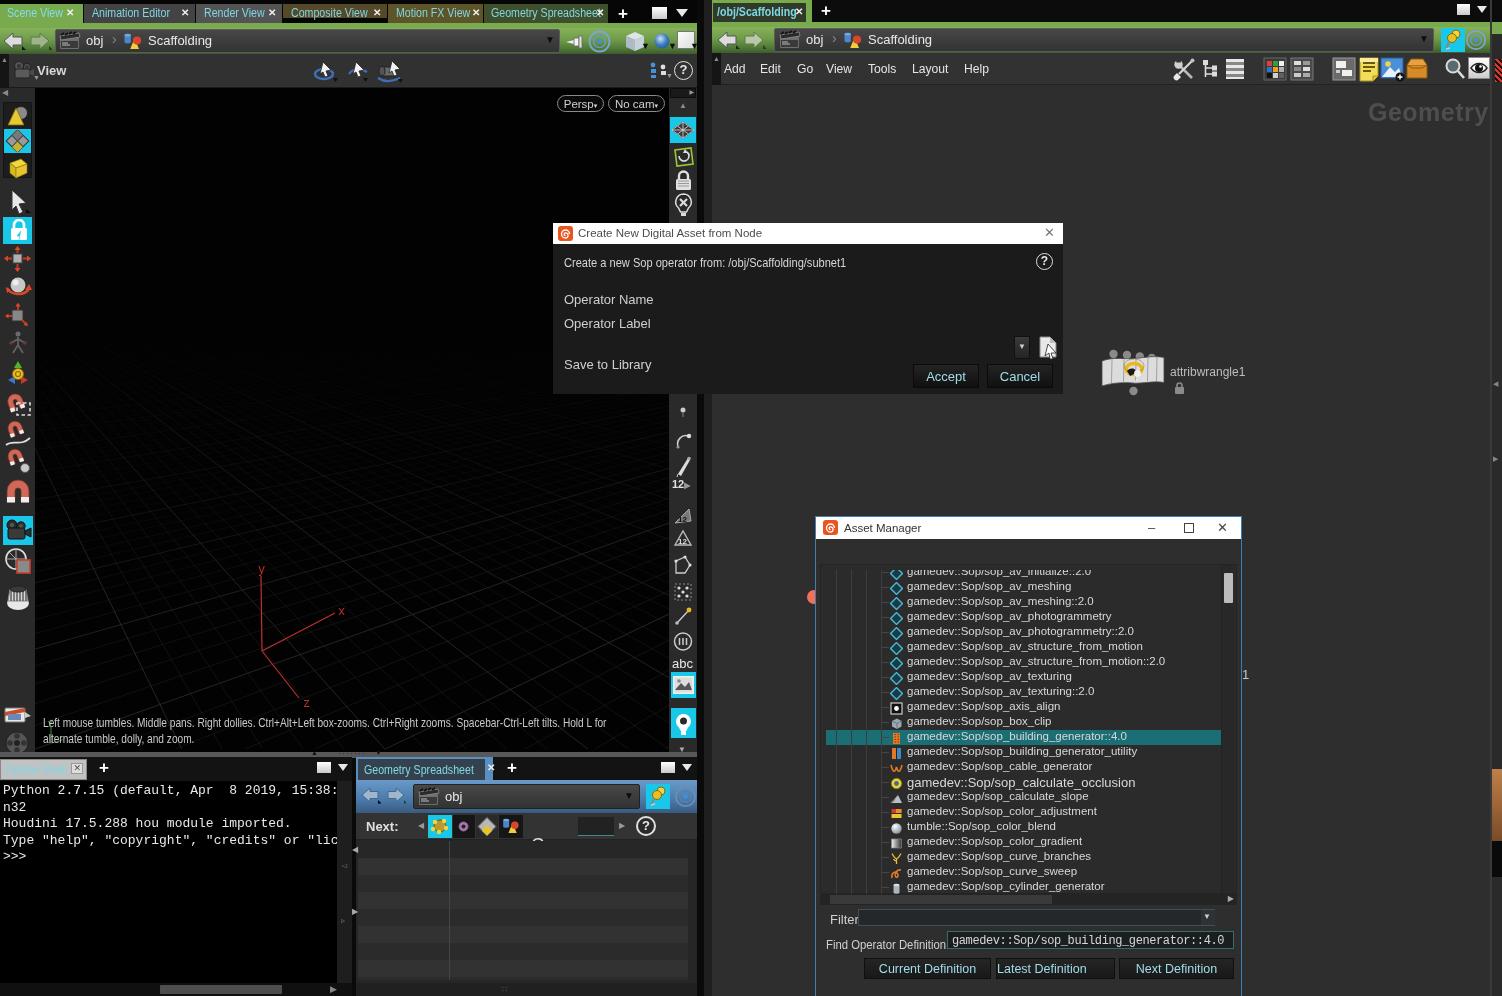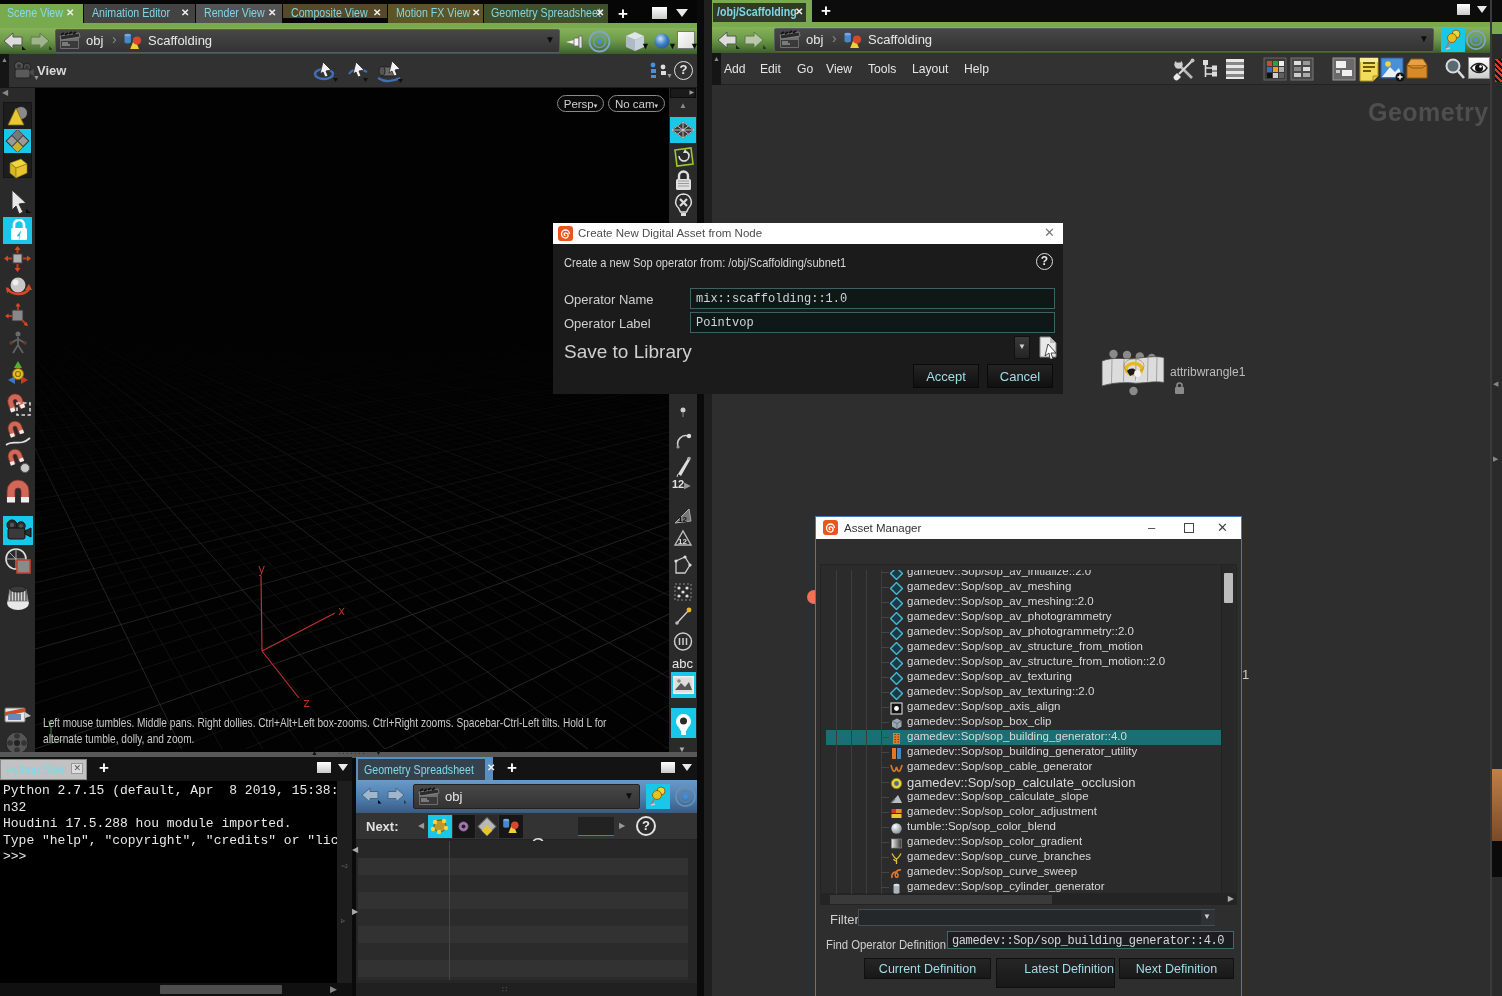--- a/index.html
+++ b/index.html
@@ -1009,28 +1009,22 @@
           <rect x="0" y="0" width="15" height="15" rx="3" fill="#e8551e"></rect>
           <path d="M11.5 8 a4 4 0 1 0 -4 4 a2.6 2.6 0 1 0 0 -5.2 a1.4 1.4 0 1 0 0 2.8" fill="none" stroke="#fff" stroke-width="1.3"></path>
         </svg>
     <span class="abs" style="left:25px;top:4px;font-size:11.5px;color:#4c4c4c;">Create New Digital Asset from Node</span>
     <span class="abs" style="right:8px;top:2px;font-size:13px;color:#777;">✕</span>
   </div>
 
   <span class="abs" style="left:11px;top:32px;font-size:13.5px;color:#d6d6d6;transform:scaleX(0.82);transform-origin:0 0;white-space:nowrap;">Create a new Sop operator from: /obj/Scaffolding/subnet1</span>
   <div class="abs" style="left:483px;top:30px;width:17px;height:17px;border:1.6px solid #ddd;border-radius:50%;color:#e8e8e8;font-size:12px;font-weight:bold;text-align:center;line-height:15px;">?</div>
   <span class="abs" style="left:11px;top:69px;font-size:13px;color:#cfcfcf;">Operator Name</span>
-  <div class="abs" style="left:137px;top:65px;width:365px;height:21px;background:#0f1717;border:1px solid #3e6164;">
-    <span style="position:absolute;left:5px;top:3px;font-family:'Liberation Mono',monospace;font-size:12px;color:#ccd6d6;">mix::scaffolding::1.0</span>
-  </div>
   <span class="abs" style="left:11px;top:93px;font-size:13px;color:#cfcfcf;">Operator Label</span>
-  <div class="abs" style="left:137px;top:89px;width:365px;height:21px;background:#0f1717;border:1px solid #3e6164;">
-    <span style="position:absolute;left:5px;top:3px;font-family:'Liberation Mono',monospace;font-size:12px;color:#ccd6d6;">Pointvop</span>
-  </div>
-  <span class="abs" style="left:11px;top:118px;font-size:19px;color:#cfcfcf;">Save to Library</span>
+  <span class="abs" style="left:11px;top:134px;font-size:13px;color:#cfcfcf;">Save to Library</span>
   <div class="abs" style="left:461px;top:113px;width:16px;height:23px;background:linear-gradient(#3a3a3a,#242424);border:1px solid #111;">
         <span style="position:absolute;left:3px;top:5px;color:#ccc;font-size:8px;">▼</span>
       </div>
   <svg class="abs" style="left:484px;top:113px;" width="24" height="26" viewBox="0 0 24 26">
         <path d="M3 1 h10 l6 6 v14 h-16 z" fill="#e8e8e8" stroke="#888"></path>
         <path d="M13 1 v6 h6" fill="#bbb"></path>
         <path d="M13 10 L21 19 L16 19 L18 25 L15 25 L14 19 L10 22 Z" fill="#fff" stroke="#222" stroke-width="0.8" transform="translate(-2,-2)"></path>
       </svg>
   <div class="abs" style="left:360px;top:141px;width:66px;height:24px;background:linear-gradient(#242424,#101010);border:1px solid #0a0a0a;text-align:center;"><span style="font-size:13px;color:#9fdde8;line-height:23px;">Accept</span></div>
   <div class="abs" style="left:434px;top:141px;width:66px;height:24px;background:linear-gradient(#242424,#101010);border:1px solid #0a0a0a;text-align:center;"><span style="font-size:13px;color:#9fdde8;line-height:23px;">Cancel</span></div>
@@ -1342,17 +1336,17 @@
   <span class="abs" style="left:14px;top:395px;font-size:13px;color:#d0d0d0;">Filter</span>
   <div class="abs" style="left:42px;top:392px;width:357px;height:17px;background:#24282a;border:1px solid #434f55;"></div>
   <div class="abs" style="left:385px;top:393px;width:14px;height:15px;background:#2e3234;">
         <span style="position:absolute;left:2px;top:2px;color:#ccc;font-size:8px;">▼</span>
       </div>
   <span class="abs" style="left:10px;top:420px;font-size:13px;color:#d0d0d0;transform:scaleX(0.87);transform-origin:0 0;white-space:nowrap;">Find Operator Definition</span>
   <div class="abs" style="left:131px;top:414px;width:287px;height:18px;background:#1a1e1e;border:1px solid #3a6a6a;overflow:hidden;">
     <span style="position:absolute;left:4px;top:2px;font-family:'Liberation Mono',monospace;font-size:12px;color:#d6d6d6;letter-spacing:-0.4px;white-space:nowrap;">gamedev::Sop/sop_building_generator::4.0</span>
   </div>
   <div class="abs" style="left:48px;top:441px;width:127px;height:21px;background:linear-gradient(#252525,#181818);border:1px solid #101010;text-align:center;"><span style="font-size:12.5px;color:#9fdde8;line-height:21px;">Current Definition</span></div>
-  <div class="abs" style="left:180px;top:441px;width:119px;height:30px;background:linear-gradient(#252525,#181818);border:1px solid #101010;text-align:right;"><span style="font-size:12.5px;color:#9fdde8;line-height:21px;">Latest Definition</span></div>
+  <div class="abs" style="left:180px;top:441px;width:119px;height:21px;background:linear-gradient(#252525,#181818);border:1px solid #101010;text-align:left;"><span style="font-size:12.5px;color:#9fdde8;line-height:21px;">Latest Definition</span></div>
   <div class="abs" style="left:303px;top:441px;width:115px;height:21px;background:linear-gradient(#252525,#181818);border:1px solid #101010;text-align:center;"><span style="font-size:12.5px;color:#9fdde8;line-height:21px;">Next Definition</span></div>
 </div>
 
 </div>
 
 </body></html>

